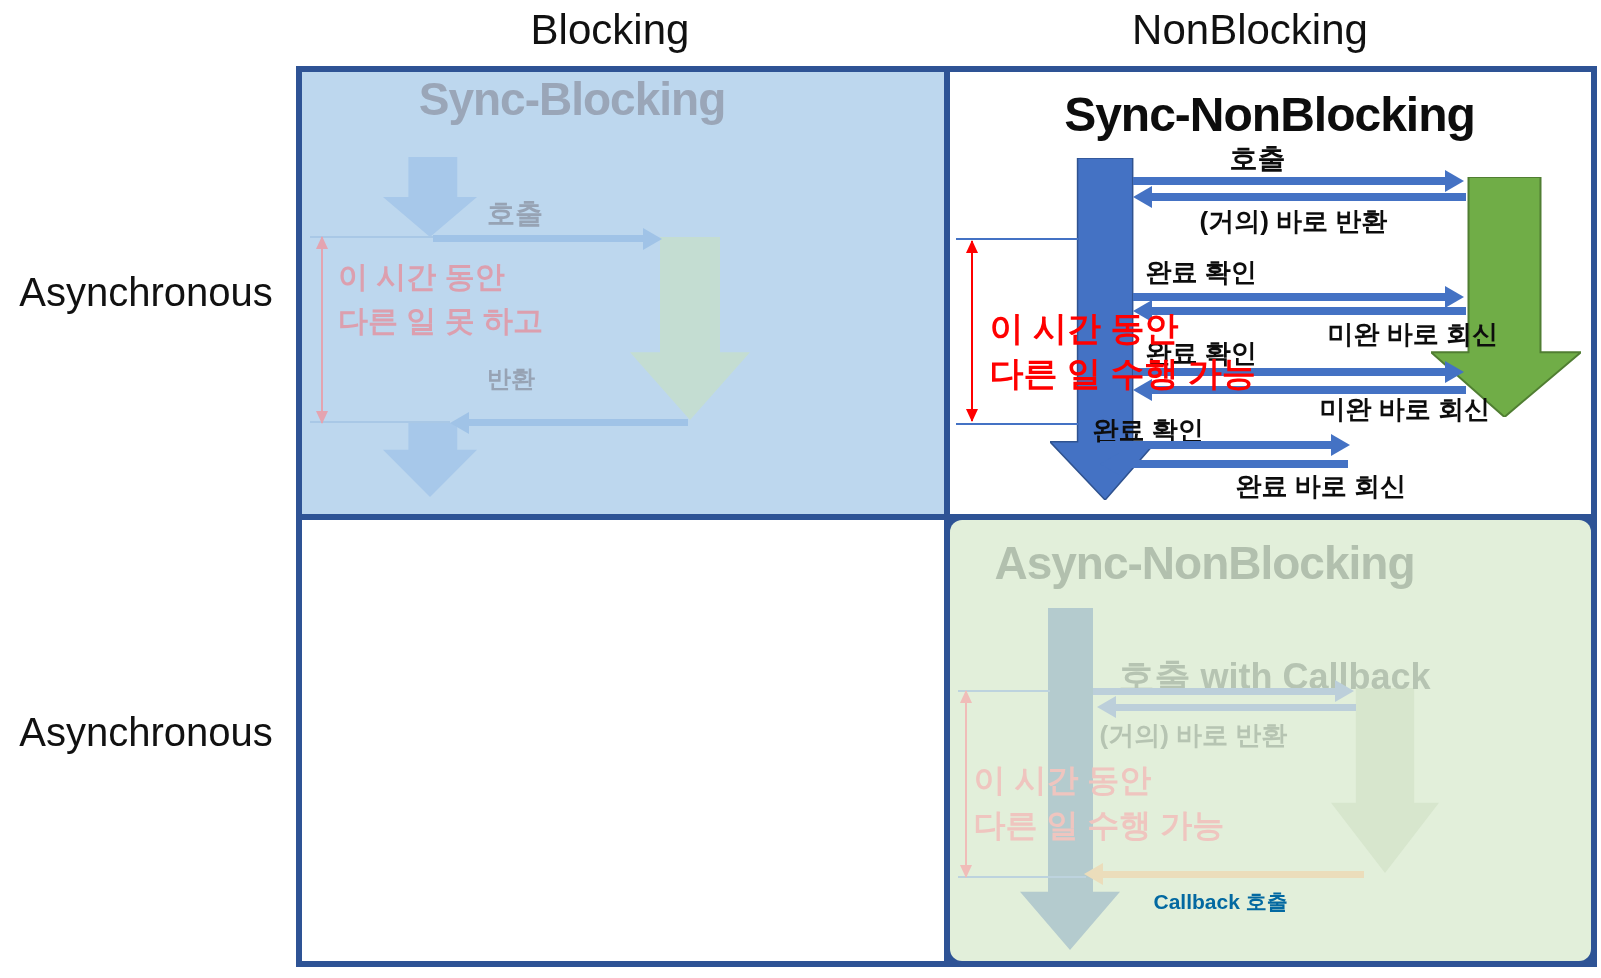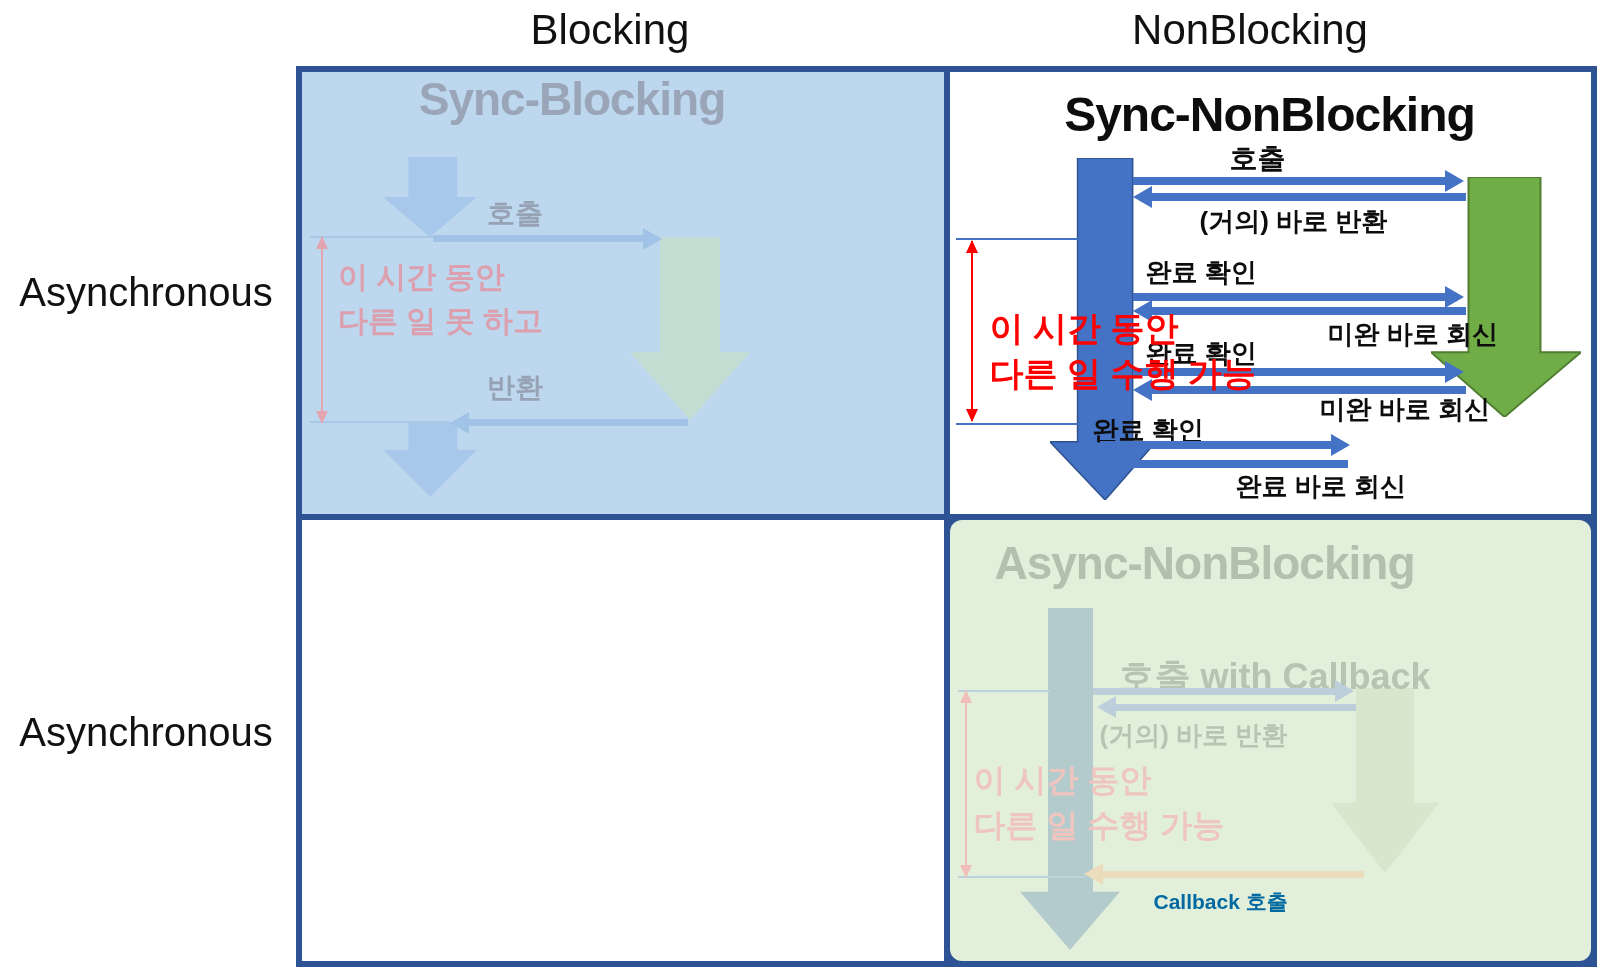--- a/index.html
+++ b/index.html
@@ -75,21 +75,21 @@
     </svg>
 
     <div class="lbl center" style="left:185px;top:123px;width:150px;color:#97A3B4;font-size:28px;">호출</div>
     <div class="harrow right thin" style="--c:#A0C3E7;left:131px;top:163px;width:211px;"></div>
 
     <div class="note" style="left:36px;top:183px;font-size:30px;line-height:44px;color:#DC9FAE;">
       <div>이 시간 동안</div>
       <div>다른 일 못 하고</div>
     </div>
 
-    <div class="lbl center" style="left:185px;top:297px;width:150px;color:#97A3B4;font-size:28px;">반환</div>
+    <div class="lbl center" style="left:185px;top:291px;width:150px;color:#97A3B4;font-size:24px;">반환</div>
     <div class="harrow left thin" style="--c:#A0C3E7;left:166px;top:347px;width:220px;"></div>
 
     <div class="hline" style="--c:#A9C8E6;left:8px;top:164px;width:123px;"></div>
     <div class="hline" style="--c:#A9C8E6;left:8px;top:349px;width:140px;"></div>
     <div class="vmeasure" style="--c:#E4A4B0;left:19px;top:165px;height:186px;"></div>
   </div>
 
   <div class="cell cell-sync-nonblocking">
     <div class="q-title" style="left:60px;top:15px;width:520px;color:#0d0d0d;font-size:48px;">Sync-NonBlocking</div>
 

